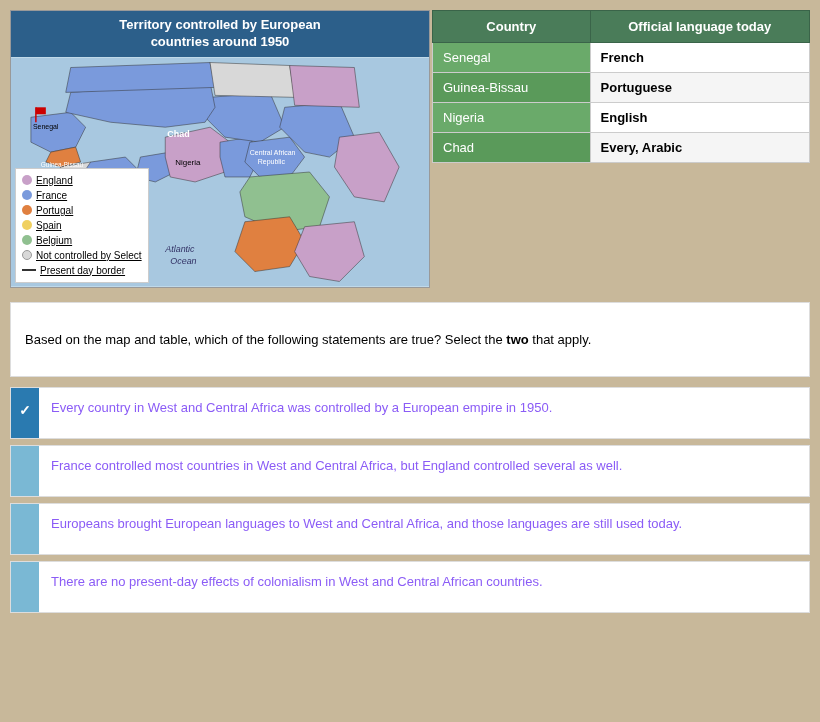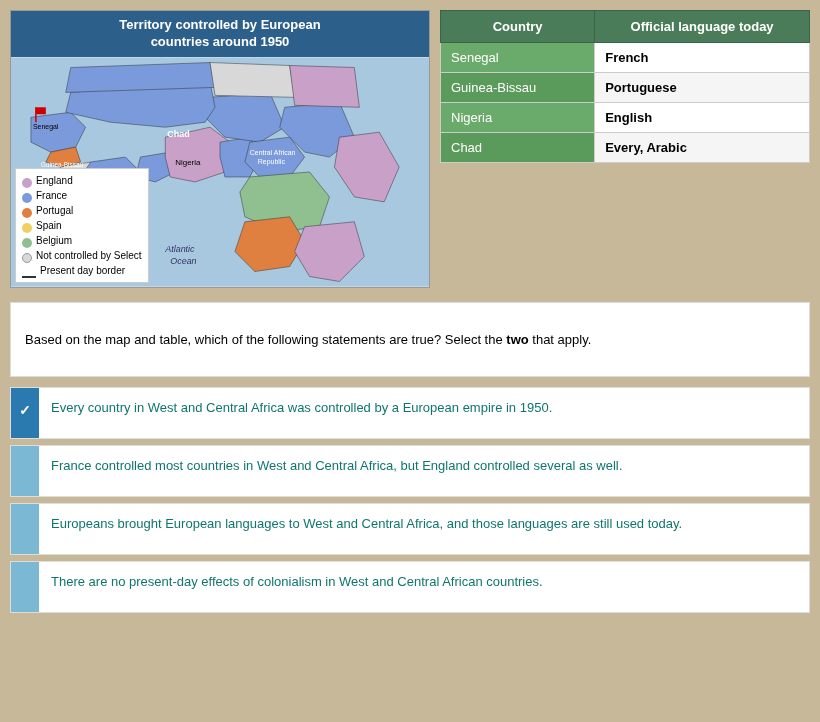--- a/index.html
+++ b/index.html
@@ -6,21 +6,21 @@
     body {
       font-family: Arial, sans-serif;
       font-size: 13px;
       background: #c8b89a;
       width: 820px;
       min-height: 722px;
       padding: 10px;
     }
     .top-section {
       display: flex;
-      gap: 10px;
+      gap: 2px;
       margin-bottom: 14px;
     }
     .map-container {
       width: 420px;
       flex-shrink: 0;
       background: #d4e8f0;
       border: 1px solid #999;
       position: relative;
       overflow: hidden;
     }
@@ -48,22 +48,23 @@
       border: 1px solid #ccc;
       padding: 4px 6px;
       position: absolute;
       bottom: 4px;
       left: 4px;
       font-size: 10px;
       line-height: 1.5;
     }
     .legend-item {
       display: flex;
-      align-items: flex-end;
+      align-items: center;
       gap: 4px;
+      text-decoration: underline;
     }
     .legend-dot {
       width: 10px;
       height: 10px;
       border-radius: 50%;
       flex-shrink: 0;
     }
     .legend-line {
       width: 14px;
       height: 2px;
@@ -144,21 +145,21 @@
     }
     .check-mark {
       color: white;
       font-size: 14px;
       font-weight: bold;
     }
     .option-text {
       padding: 10px 12px;
       font-size: 13px;
       line-height: 1.5;
-      color: #0f766e;
+      color: #8b5cf6;
     }
   </style>
 </head>
 <body>
 
 <div class="top-section">
 
   <div class="map-container">
     <div class="map-title">
       <span>Territory controlled by European</span><br>

